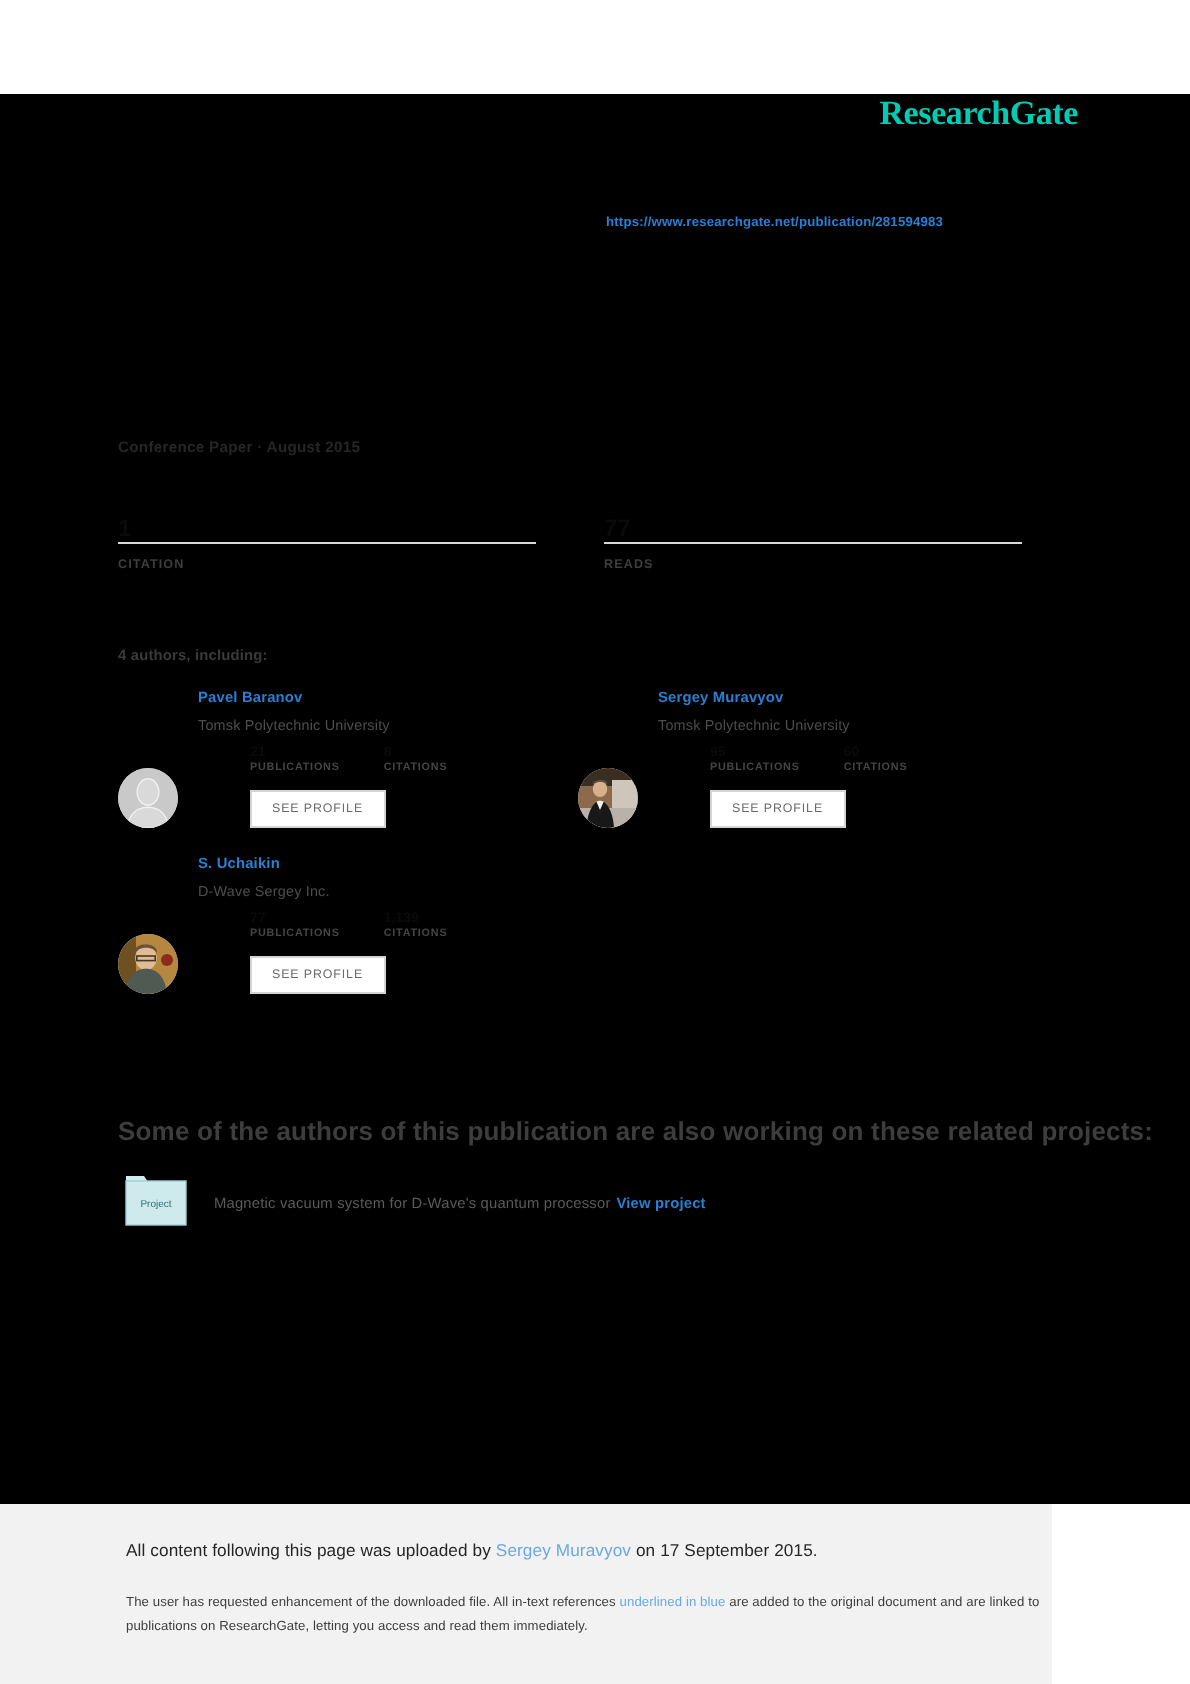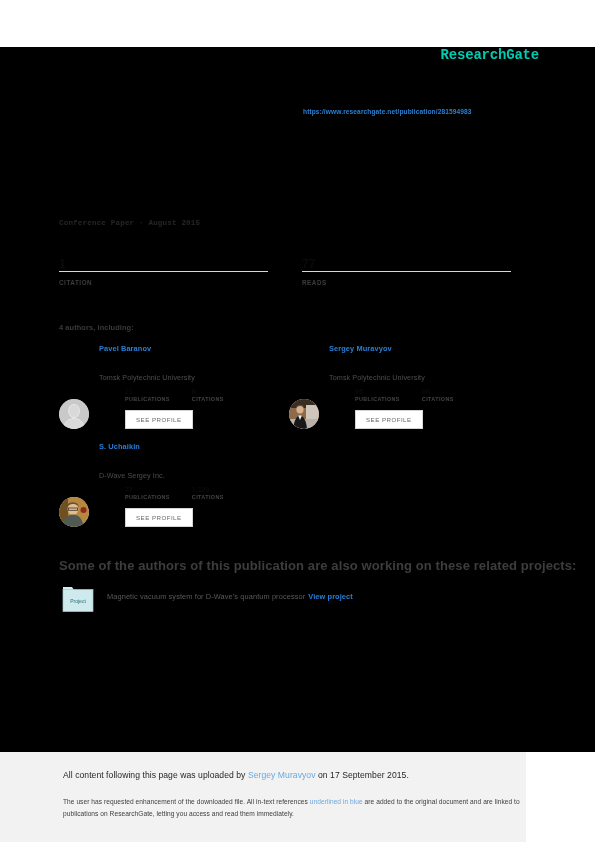--- a/index.html
+++ b/index.html
@@ -39,22 +39,22 @@
     width: 595px;
     height: 705px;
     background: #000000;
   }
 
   
   .rg-logo {
     position: absolute;
     top: 47px;
     right: 56px;
-    font-family: Liberation Mono, monospace;
-    font-size: 14px;
+    font-family: Liberation Serif, serif;
+    font-size: 17px;
     font-weight: 700;
     color: #00ccb4;
     letter-spacing: -0.2px;
     white-space: nowrap;
   }
 
   
   .rg-url {
     position: absolute;
     top: 108px;
@@ -69,21 +69,20 @@
   
   .meta-line {
     position: absolute;
     top: 219px;
     left: 59px;
     font-size: 7.6px;
     font-weight: 700;
     color: #262626;
     letter-spacing: 0.15px;
     white-space: nowrap;
-    font-family: Liberation Mono, monospace;
   }
 
   
   .stats {
     position: absolute;
     top: 258px;
     left: 59px;
     width: 452px;
     display: flex;
     gap: 34px;
@@ -154,21 +153,21 @@
   .author-info { padding-top: 1px; }
 
   .author-name {
     font-size: 7.4px;
     font-weight: 700;
     color: #2a7fd4;
     letter-spacing: 0.1px;
     white-space: nowrap;
   }
   .author-affil {
-    margin-top: 20px;
+    margin-top: 5px;
     font-size: 7.2px;
     color: #4d4d4d;
     letter-spacing: 0.1px;
     white-space: nowrap;
   }
   .author-stats {
     margin-top: 6px;
     margin-left: 26px;
     display: flex;
     gap: 22px;
@@ -212,20 +211,21 @@
     letter-spacing: 0.1px;
   }
   .projects {
     position: absolute;
     top: 585px;
     left: 62px;
     width: 470px;
   }
   .project-row {
     display: flex;
+    align-items: center;
     margin-bottom: 18px;
     height: 30px;
   }
   .folder {
     width: 32px;
     height: 28px;
     flex: none;
     margin-right: 13px;
     position: relative;
   }

